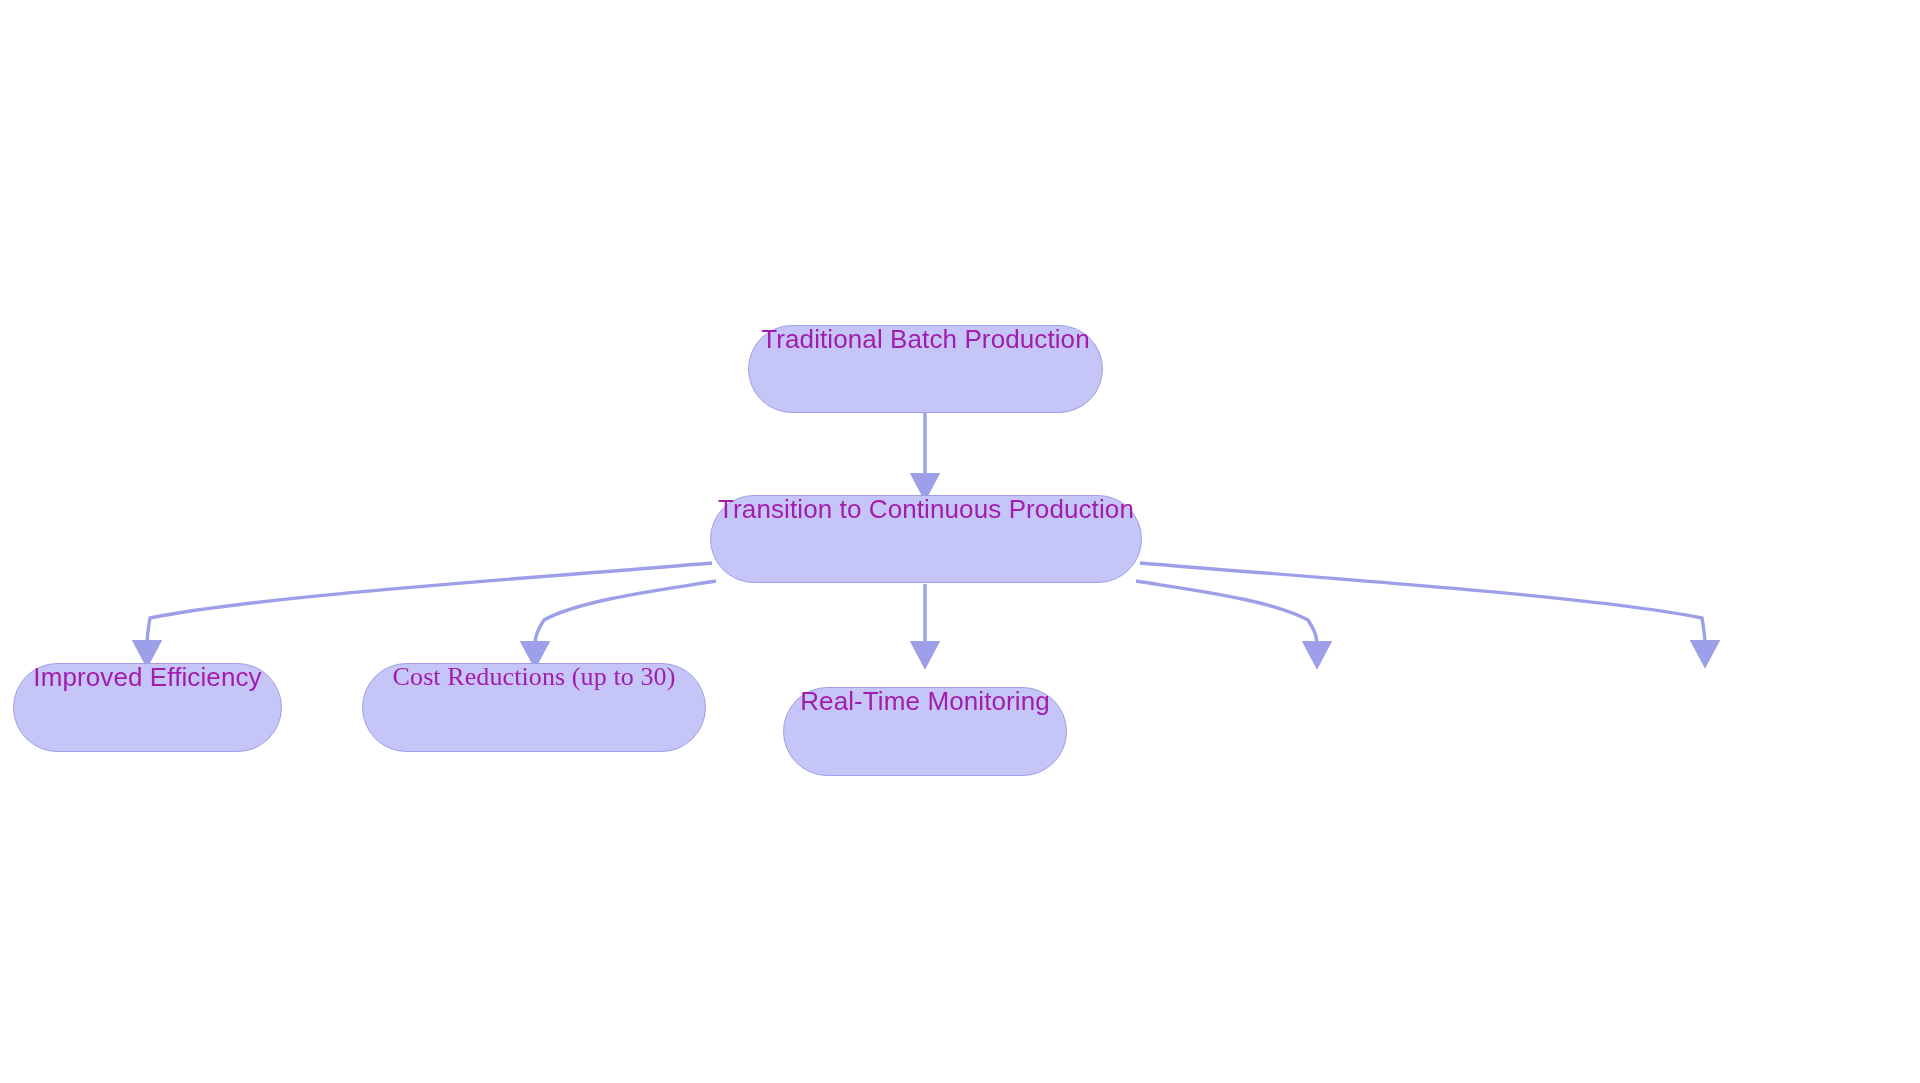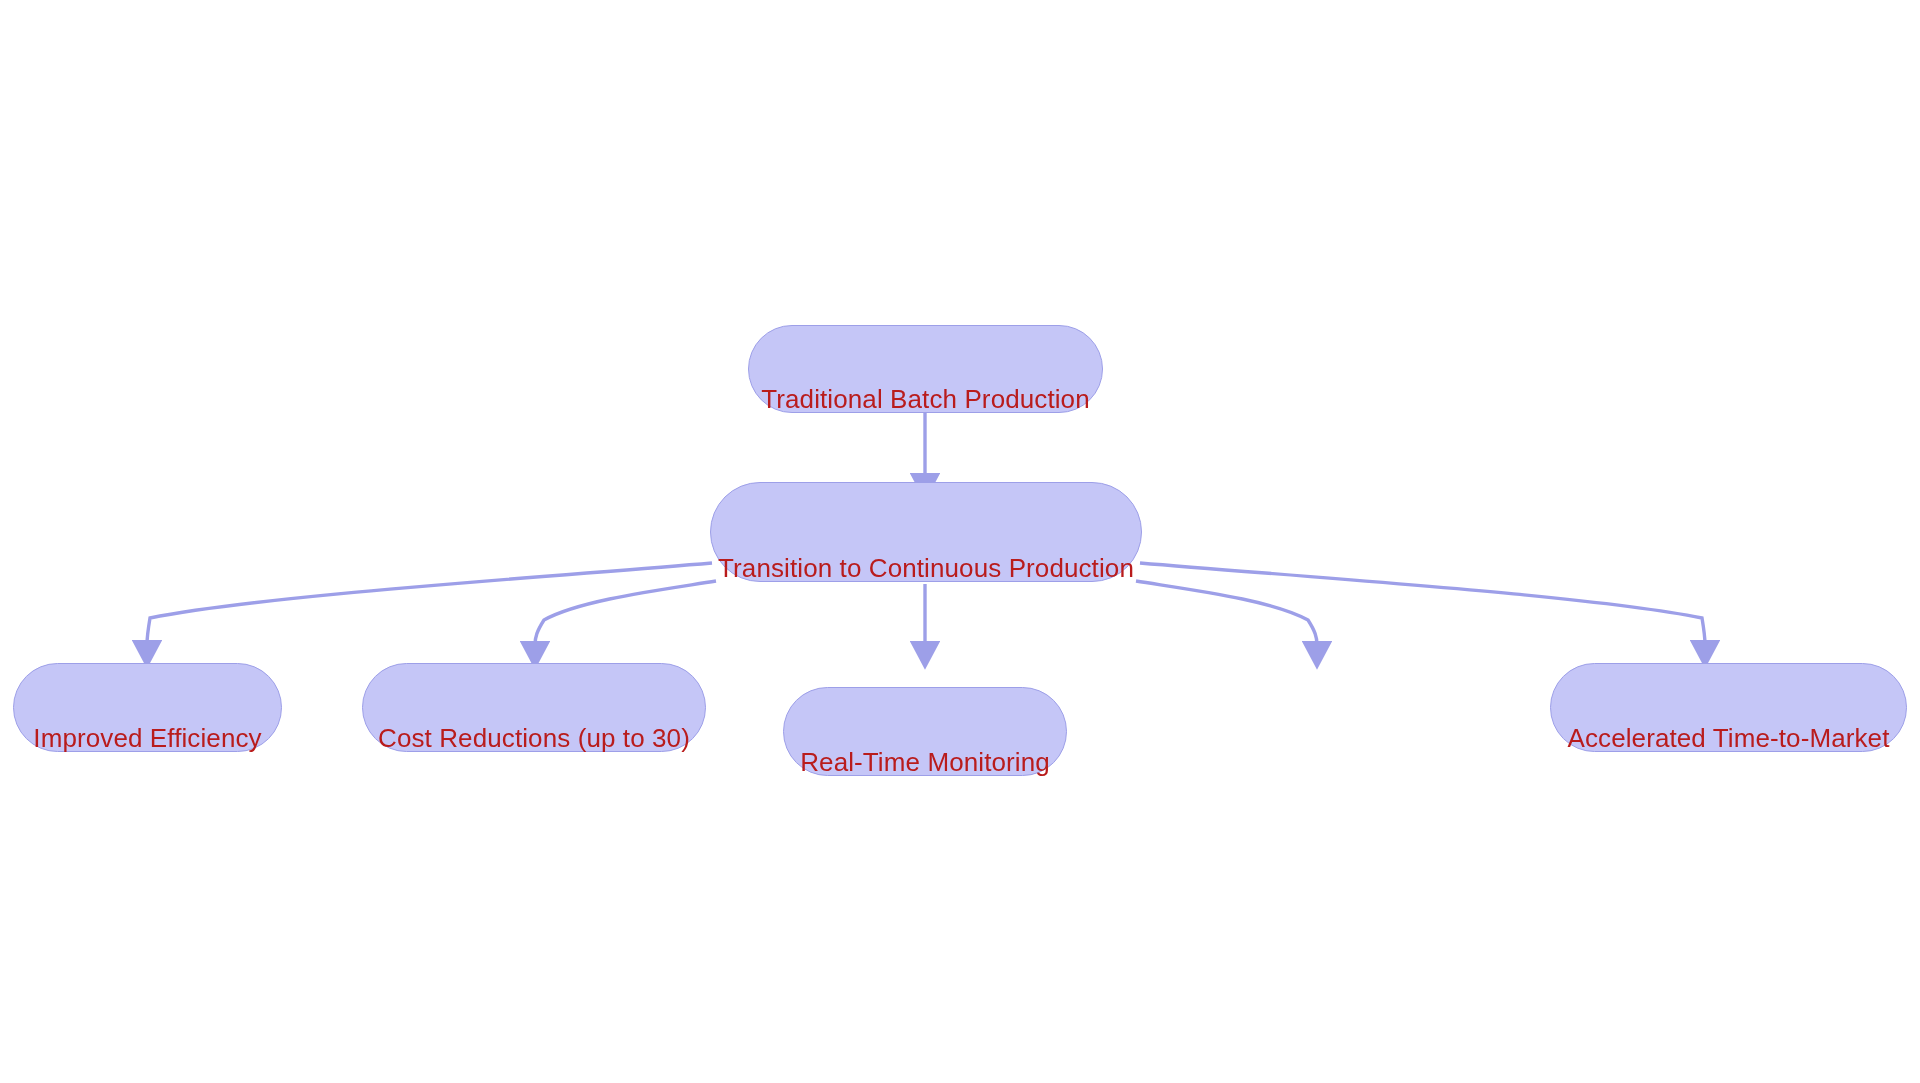--- a/index.html
+++ b/index.html
@@ -26,26 +26,26 @@
     left: 0;
     top: 0;
     width: 1920px;
     height: 1083px;
     pointer-events: none;
   }
   .flow-node {
     position: absolute;
     box-sizing: border-box;
     display: flex;
-    align-items: flex-end;
+    align-items: flex-start;
     justify-content: center;
     background: #c5c6f7;
     border: 1.6px solid #9d9fe8;
     border-radius: 999px;
-    color: #b91c1c;
+    color: #a21caf;
     font-size: 26px;
     font-weight: 400;
     letter-spacing: 0.1px;
     white-space: nowrap;
     text-align: center;
     line-height: 1;
   }
   .flow-node .node-label {
     display: block;
     padding: 0 18px;
@@ -73,34 +73,31 @@
 
     <path d="M 1136,581 C 1192,590 1272,600 1308,620 C 1315,631 1317,637 1317,645" fill="none" stroke="#9d9fe8" stroke-width="3.4" marker-end="url(#arrowhead)"></path>
 
     <path d="M 1140,563 C 1332,579 1592,596 1702,618 C 1704,630 1705,636 1705,644" fill="none" stroke="#9d9fe8" stroke-width="3.4" marker-end="url(#arrowhead)"></path>
   </svg>
 
   <div class="flow-node" style="left:748px; top:325px; width:355px; height:88px;">
     <span class="node-label">Traditional Batch Production</span>
   </div>
 
-  <div class="flow-node" style="left:710px; top:482px; width:432px; height:100px;">
+  <div class="flow-node" style="left:710px; top:495px; width:432px; height:88px;">
     <span class="node-label">Transition to Continuous Production</span>
   </div>
 
   <div class="flow-node" style="left:13px; top:663px; width:269px; height:89px;">
     <span class="node-label">Improved Efficiency</span>
   </div>
 
-  <div class="flow-node" style="left:362px; top:663px; width:344px; height:89px;">
+  <div class="flow-node" style="left:362px; top:663px; width:344px; height:89px;font-family:Liberation Serif, serif;">
     <span class="node-label">Cost Reductions (up to 30)</span>
   </div>
 
   <div class="flow-node" style="left:783px; top:687px; width:284px; height:89px;">
     <span class="node-label">Real-Time Monitoring</span>
   </div>
 
 
-  <div class="flow-node" style="left:1550px; top:663px; width:357px; height:89px;">
-    <span class="node-label">Accelerated Time-to-Market</span>
-  </div>
 
 </div>
 
 </body></html>

